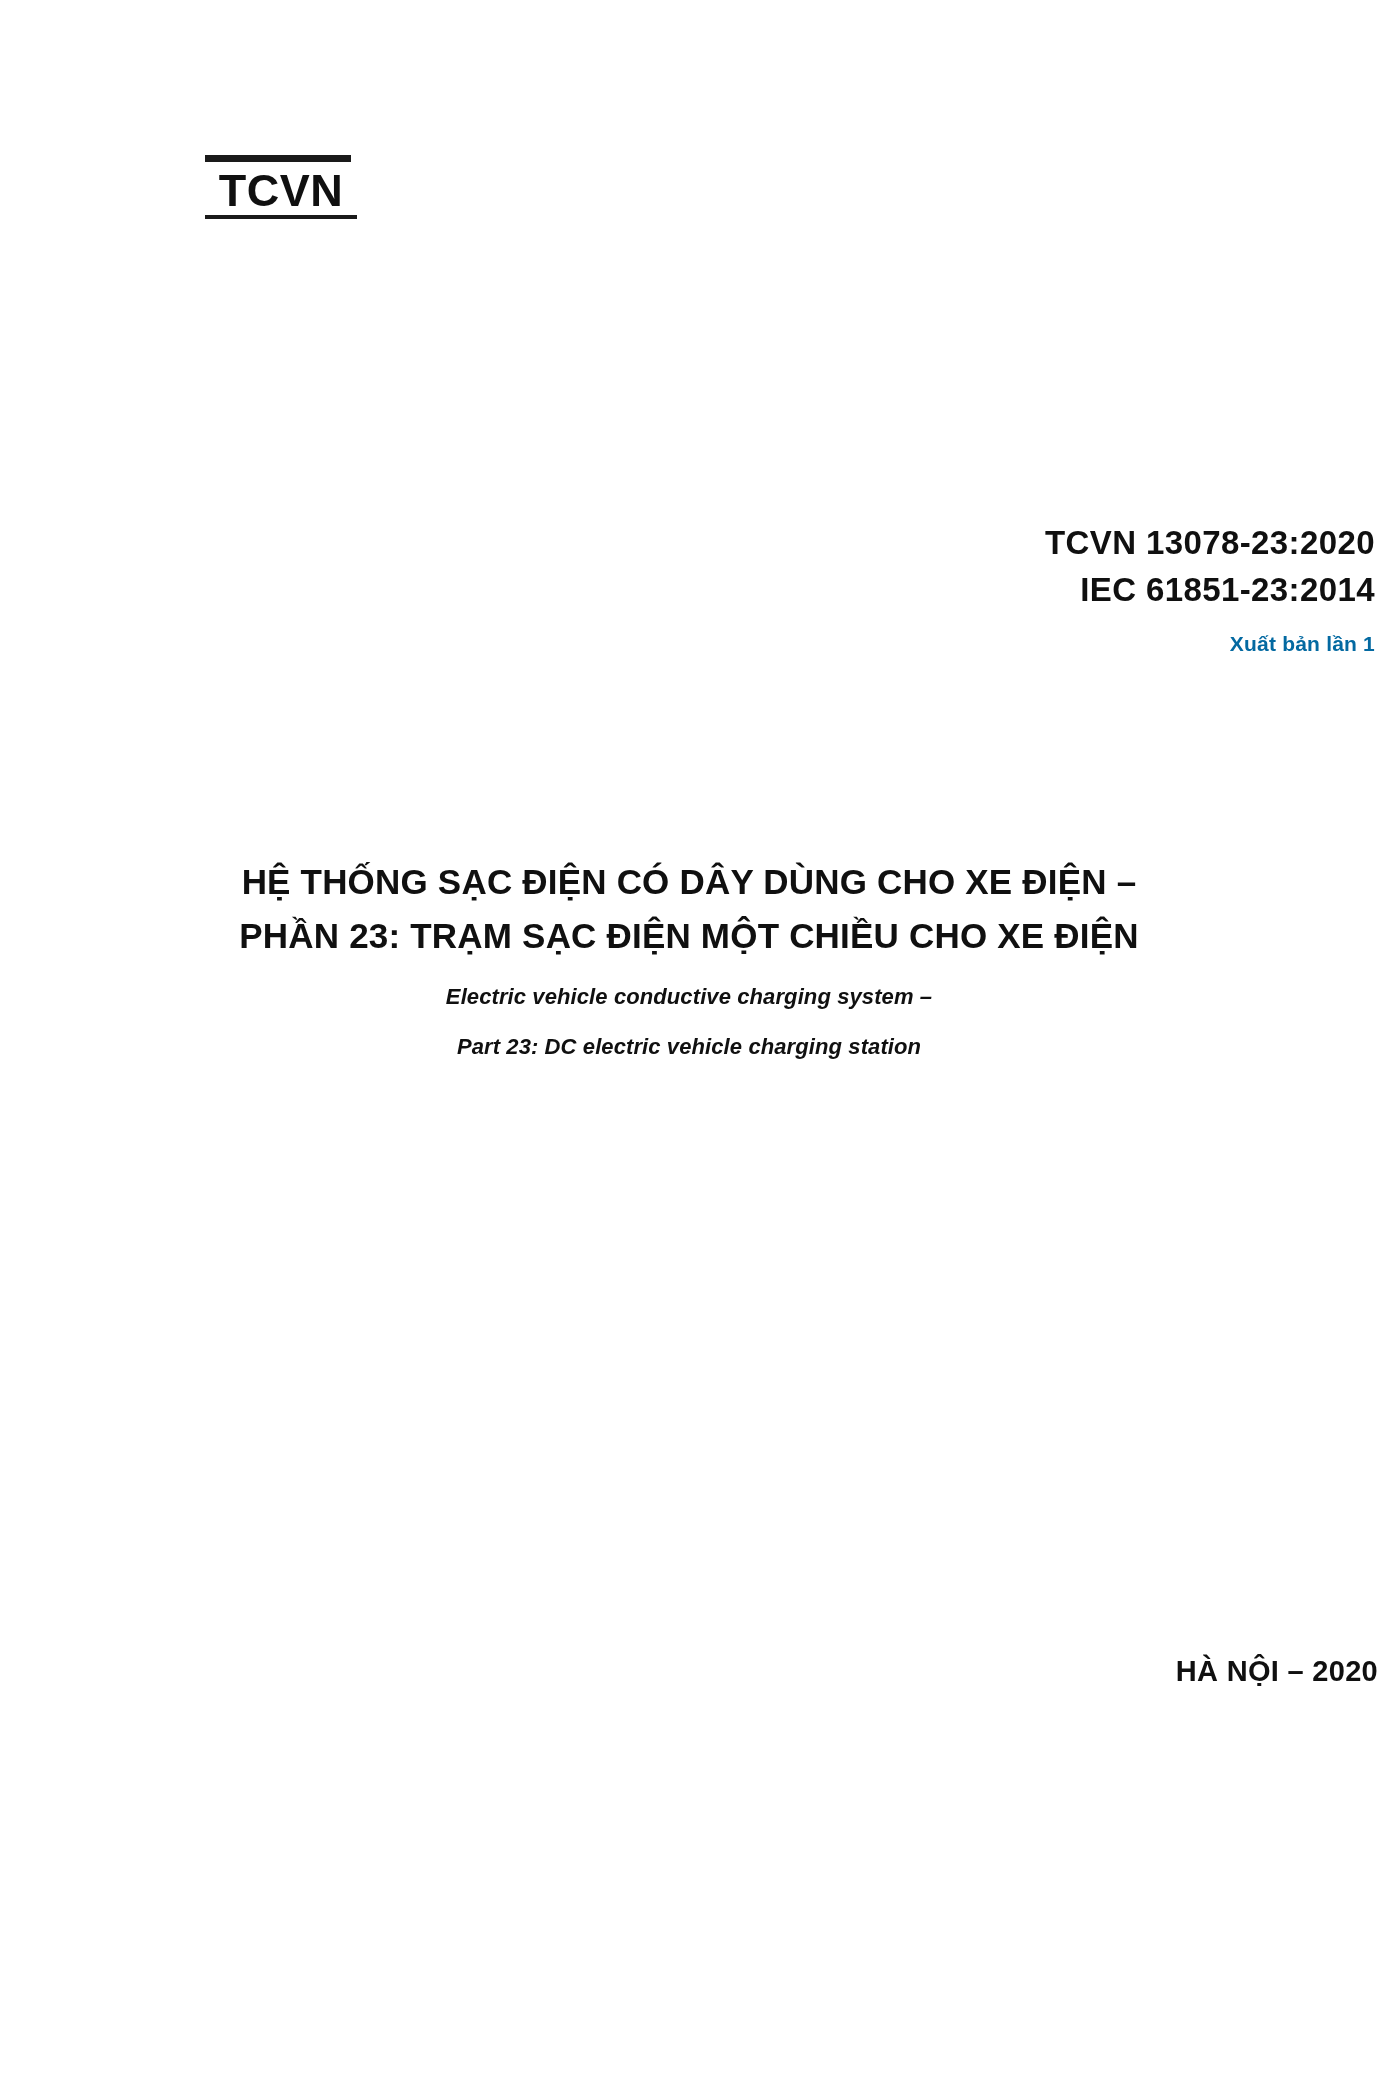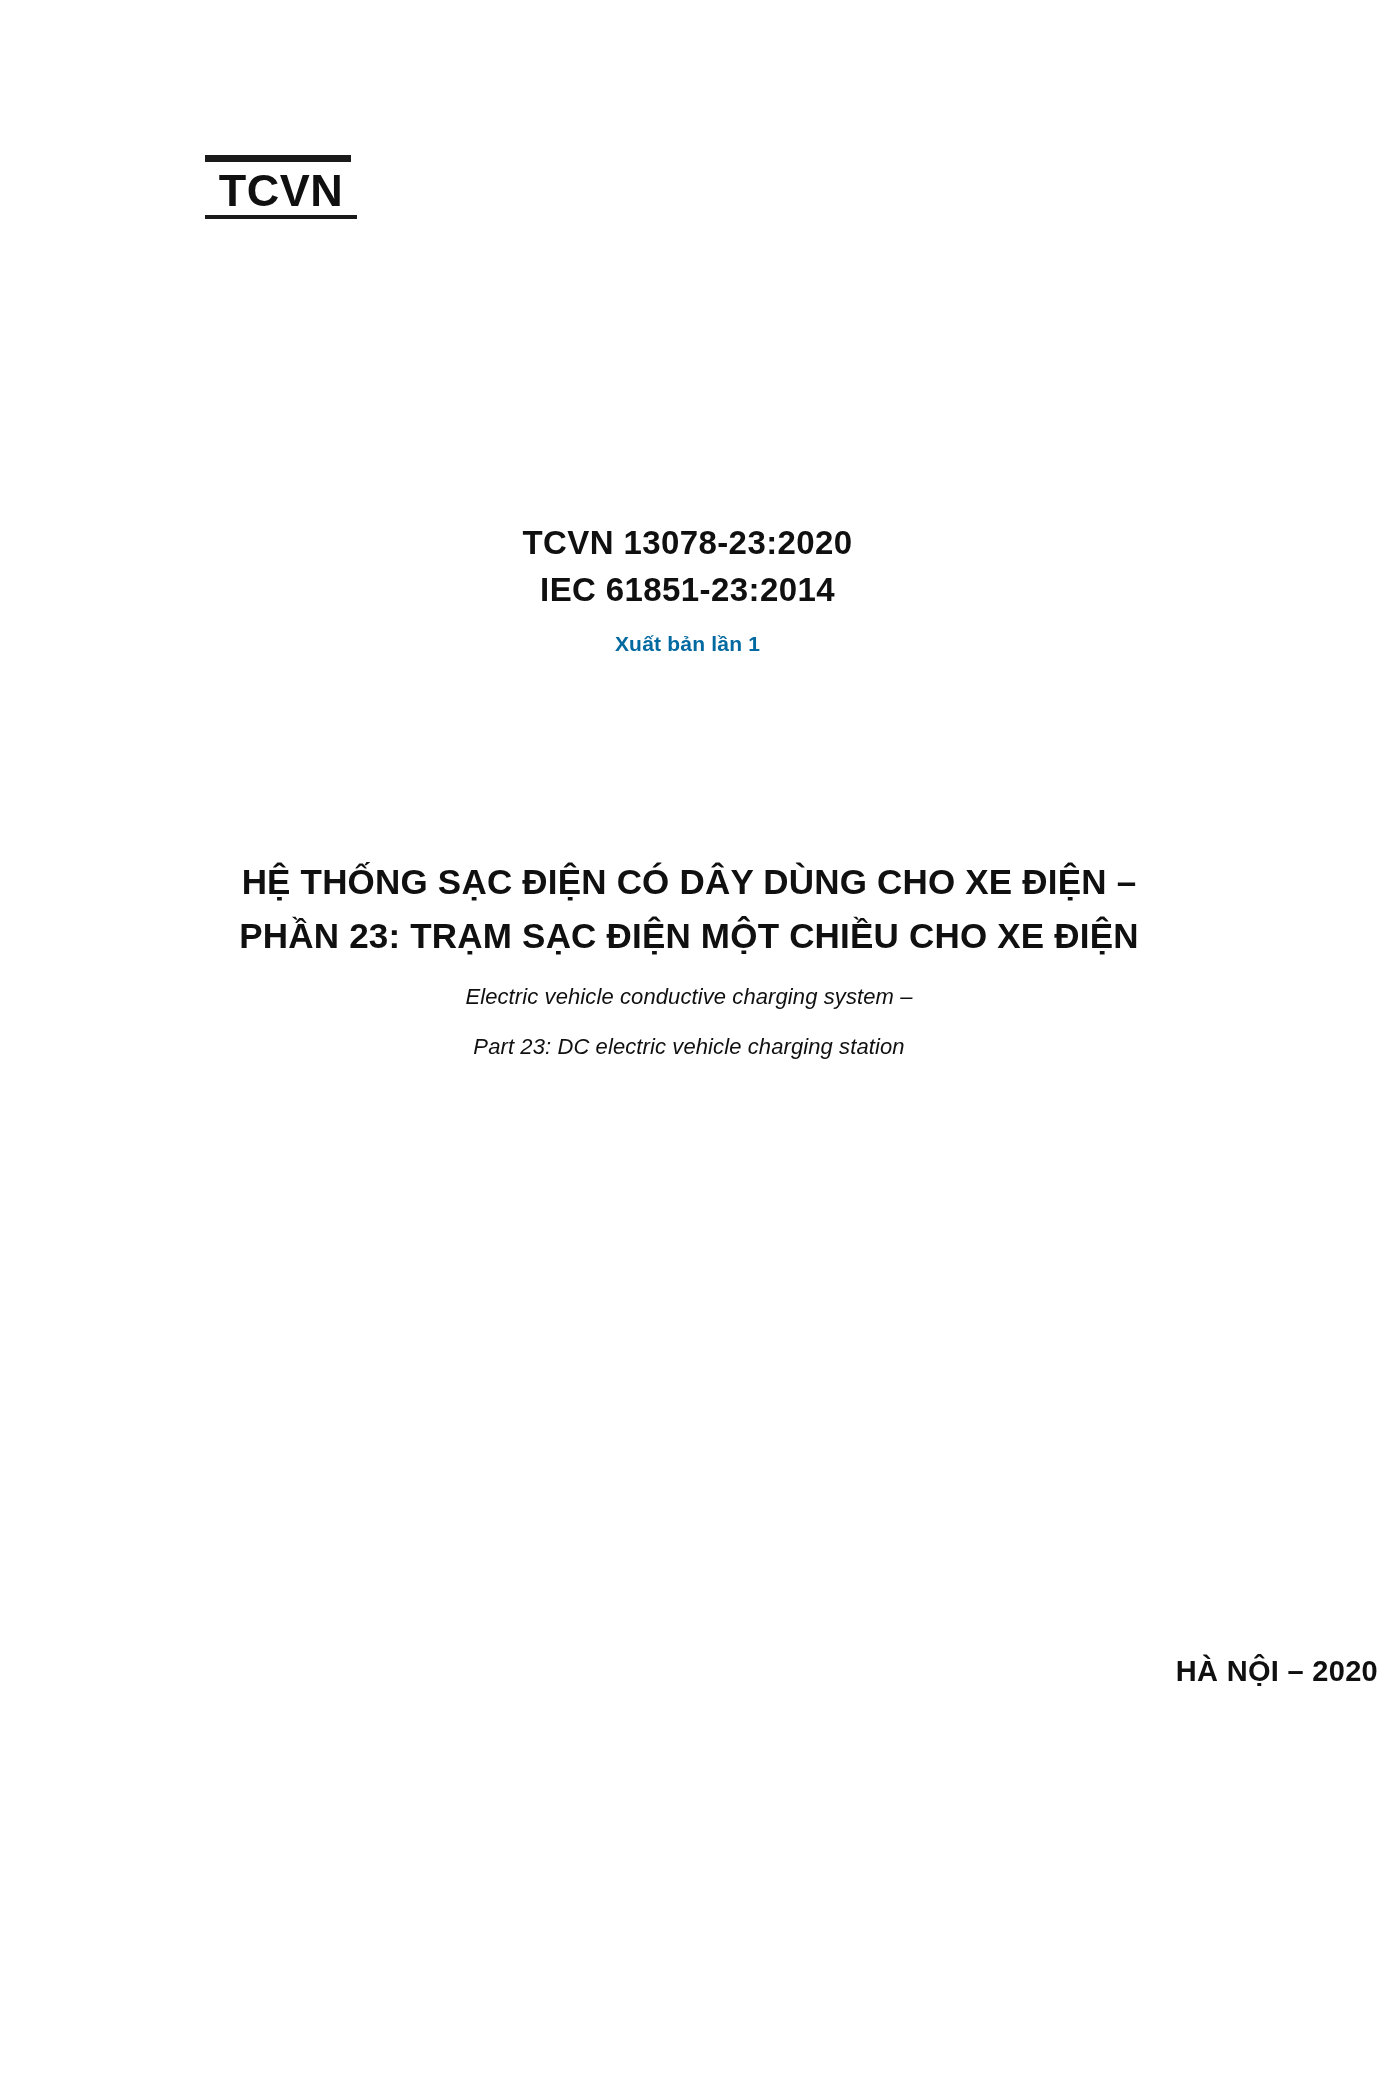--- a/index.html
+++ b/index.html
@@ -68,21 +68,21 @@
     color: #101010;
     white-space: nowrap;
   }
 
   
   .std-block {
     position: absolute;
     left: 0;
     top: 520px;
     width: 1375px;
-    text-align: center;
+    text-align: right;
   }
   .std-line {
     font-size: 33px;
     font-weight: 700;
     letter-spacing: 0.4px;
     line-height: 1.42;
     color: #101010;
   }
   .edition {
     margin-top: 18px;
@@ -103,21 +103,21 @@
   .title-vi {
     font-size: 35px;
     font-weight: 700;
     line-height: 1.55;
     letter-spacing: 0.2px;
     color: #101010;
   }
   .title-en {
     margin-top: 16px;
     font-size: 22px;
-    font-weight: 400;
+    font-weight: 700;
     font-style: italic;
     line-height: 1.55;
     letter-spacing: 0.1px;
     color: #101010;
   }
 
   
   .footer {
     position: absolute;
     left: 0;

